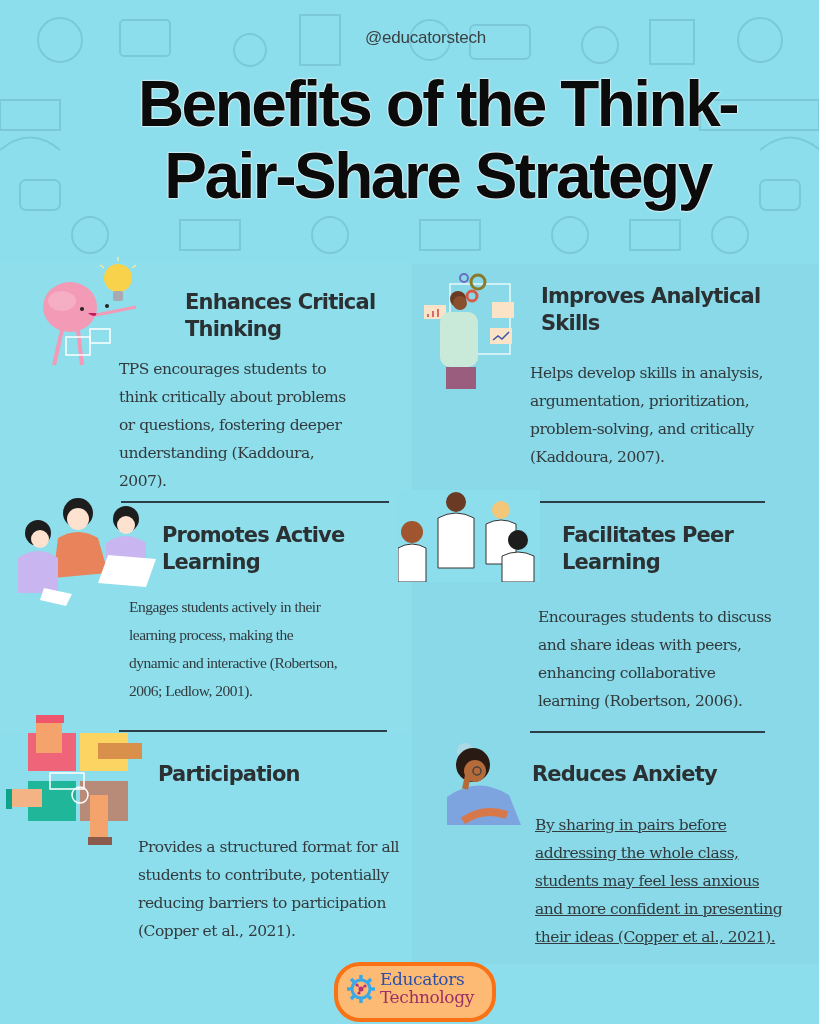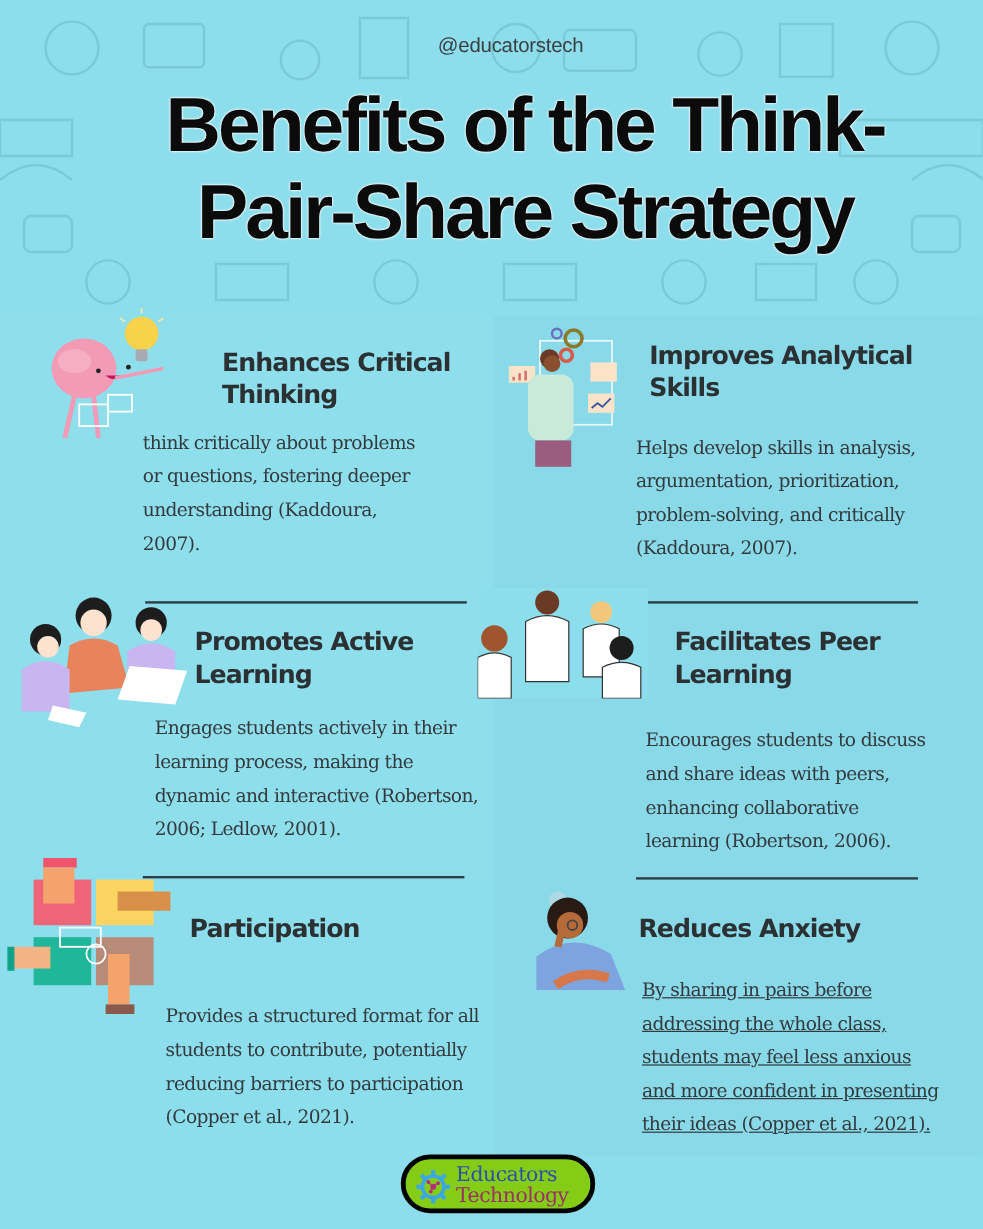--- a/index.html
+++ b/index.html
@@ -41,22 +41,22 @@
     position: absolute;
     font-family: "DejaVu Serif", serif;
     font-size: 15.5px; line-height: 28px; color: #323a3d;
     letter-spacing: -0.5px;
   }
   .divider {
     position: absolute; height: 1.5px; background: #2c3f48;
   }
   .illus { position: absolute; }
   .logo {
-    position: absolute; left: 334px; top: 962px; width: 162px; height: 49px;
-    border: 4px solid #000000; border-radius: 26px; background: #84cc16;
+    position: absolute; left: 334px; top: 962px; width: 162px; height: 60px;
+    border: 4px solid #f97316; border-radius: 26px; background: #fdba74;
   }
   .logo-l1 {
     position: absolute; left: 42px; top: 3px;
     font-family: "DejaVu Serif", serif; font-size: 17px; color: #2c4fa8;
     letter-spacing: -0.4px;
   }
   .logo-l2 {
     position: absolute; left: 42px; top: 21px;
     font-family: "DejaVu Serif", serif; font-size: 17px; color: #9b2f67;
     letter-spacing: -0.4px;
@@ -116,20 +116,21 @@
     <path d="M42 75 l-8 35 M58 75 l4 35" stroke="#f29ab6" stroke-width="4" fill="none"></path>
     <path d="M76 60 l40 -8" stroke="#f29ab6" stroke-width="3"></path>
     <rect x="46" y="82" width="24" height="18" fill="none" stroke="#fff" stroke-width="1.5"></rect>
     <rect x="70" y="74" width="20" height="14" fill="none" stroke="#fff" stroke-width="1.5"></rect>
   </svg>
   <div class="heading" style="left:149px;top:289px;margin-left:36px;">
     <div>Enhances Critical</div>
     <div>Thinking</div>
   </div>
   <div class="body" style="left:119px;top:355px;">
+    <div>TPS encourages students to</div>
     <div>think critically about problems</div>
     <div>or questions, fostering deeper</div>
     <div>understanding (Kaddoura,</div>
     <div>2007).</div>
   </div>
 </section>
 <div class="divider" style="left:121px;top:501px;width:268px;"></div>
 
 <section>
   <svg class="illus" style="left:420px;top:272px;" width="100" height="125" viewBox="0 0 100 125">
@@ -175,21 +176,21 @@
     <circle cx="118" cy="26" r="13" fill="#1d1d1d"></circle>
     <circle cx="118" cy="32" r="9" fill="#fde3cf"></circle>
     <path d="M98 50 q20 -14 40 0 v30 h-40z" fill="#c9b5ef"></path>
     <path d="M100 62 l48 4 l-10 28 l-48 -4z" fill="#ffffff"></path>
     <path d="M36 95 l28 6 l-6 12 l-26 -6z" fill="#ffffff"></path>
   </svg>
   <div class="heading" style="left:162px;top:522px;">
     <div>Promotes Active</div>
     <div>Learning</div>
   </div>
-  <div class="body" style="left:129px;top:593px;">
+  <div class="body" style="left:129px;top:593px;font-family:Liberation Serif, serif;">
     <div>Engages students actively in their</div>
     <div>learning process, making the</div>
     <div>dynamic and interactive (Robertson,</div>
     <div>2006; Ledlow, 2001).</div>
   </div>
 </section>
 <div class="divider" style="left:119px;top:730px;width:268px;"></div>
 
 <section>
   <svg class="illus" style="left:398px;top:490px;" width="142" height="92" viewBox="0 0 142 92">

